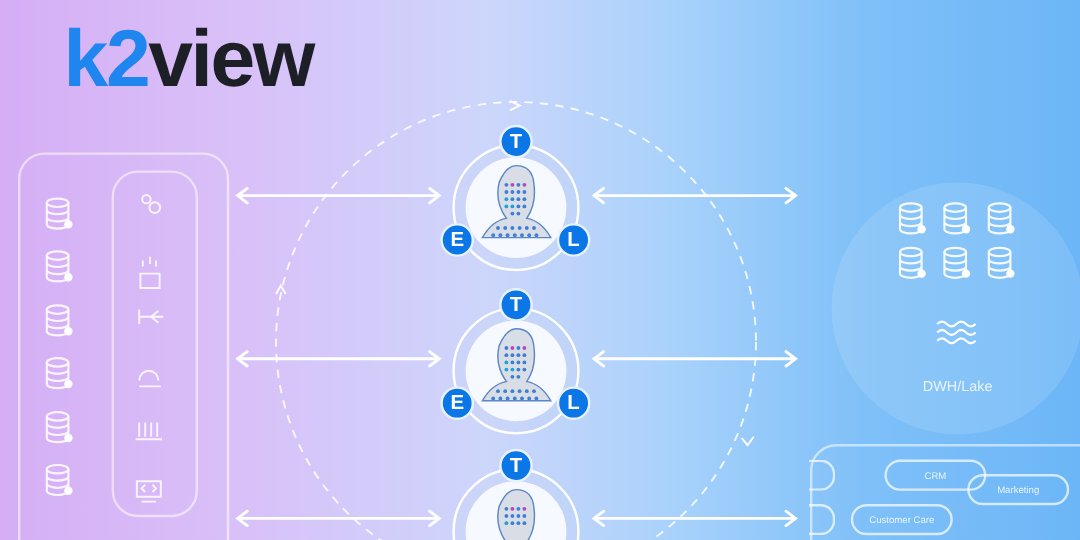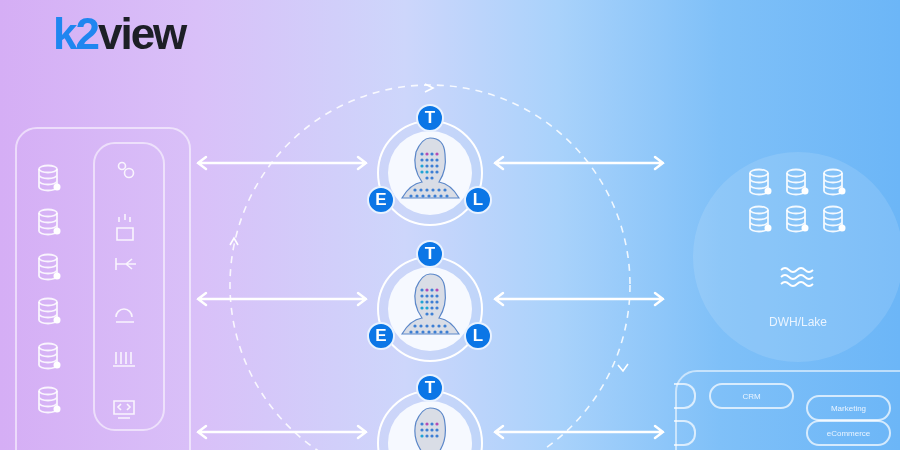--- a/index.html
+++ b/index.html
@@ -1,19 +1,19 @@
 <!DOCTYPE html>
 <html><head>
 <meta charset="utf-8">
 <style>
   html,body{margin:0;padding:0;}
   body{width:900px;height:450px;overflow:hidden;font-family:"Liberation Sans",sans-serif;}
   .stage{position:relative;width:900px;height:450px;overflow:hidden;
     background:linear-gradient(90deg,#d5aef5 0%,#d9c0f8 22%,#cdd6fb 45%,#a9d2fb 62%,#7fc0f8 80%,#6cb6f7 100%);}
-  .logo{position:absolute;left:53px;top:4px;font-size:44px;font-weight:bold;letter-spacing:-2px;line-height:60px;}
+  .logo{position:absolute;left:53px;top:20px;font-size:67px;font-weight:bold;letter-spacing:-2px;line-height:60px;}
   .logo .k2{color:#1f86f0;}
   .logo .view{color:#1d1f26;}
   .panel{position:absolute;border:2px solid rgba(255,255,255,0.55);border-radius:22px;}
   .etl{position:absolute;width:130px;height:130px;}
   .badge{position:absolute;width:28px;height:28px;border-radius:50%;background:#0b76e6;color:#fff;font-weight:bold;font-size:17px;
     display:flex;align-items:center;justify-content:center;border:2px solid #e9f2ff;box-sizing:border-box;}
   .dwh{position:absolute;left:693px;top:152px;width:210px;height:210px;border-radius:50%;background:rgba(255,255,255,0.12);}
   .dwh-label{position:absolute;left:0;width:100%;top:163px;text-align:center;color:#eaf4ff;font-size:12px;}
   .pill{position:absolute;height:26px;border:2px solid rgba(255,255,255,0.7);border-radius:14px;color:#eaf4ff;font-size:8px;
     display:flex;align-items:center;justify-content:center;box-sizing:border-box;}
@@ -204,17 +204,17 @@
         <path d="M88 125 q4 -4 8 0 t8 0 t8 0 t8 0"></path>
         <path d="M88 132 q4 -4 8 0 t8 0 t8 0 t8 0"></path>
       </g>
     </svg>
     <div class="dwh-label">DWH/Lake</div>
   </div>
 
   <div class="panel" style="left:675px;top:370px;width:260px;height:110px;border-radius:22px;"></div>
   <div class="pill" style="left:674px;top:383px;width:22px;border-left:none;border-radius:0 12px 12px 0;"></div>
   <div class="pill" style="left:674px;top:420px;width:22px;border-left:none;border-radius:0 12px 12px 0;"></div>
-  <div class="pill" style="left:709px;top:383px;width:85px;">CRM</div>
+  <div class="pill" style="left:737px;top:383px;width:85px;">CRM</div>
   <div class="pill" style="left:806px;top:383px;width:85px;margin-top:12px;">Marketing</div>
-  <div class="pill" style="left:806px;top:420px;width:85px;">eCommerce</div>
+  <div class="pill" style="left:709px;top:420px;width:85px;">Customer Care</div>
 
 </div>
 
 </body></html>

